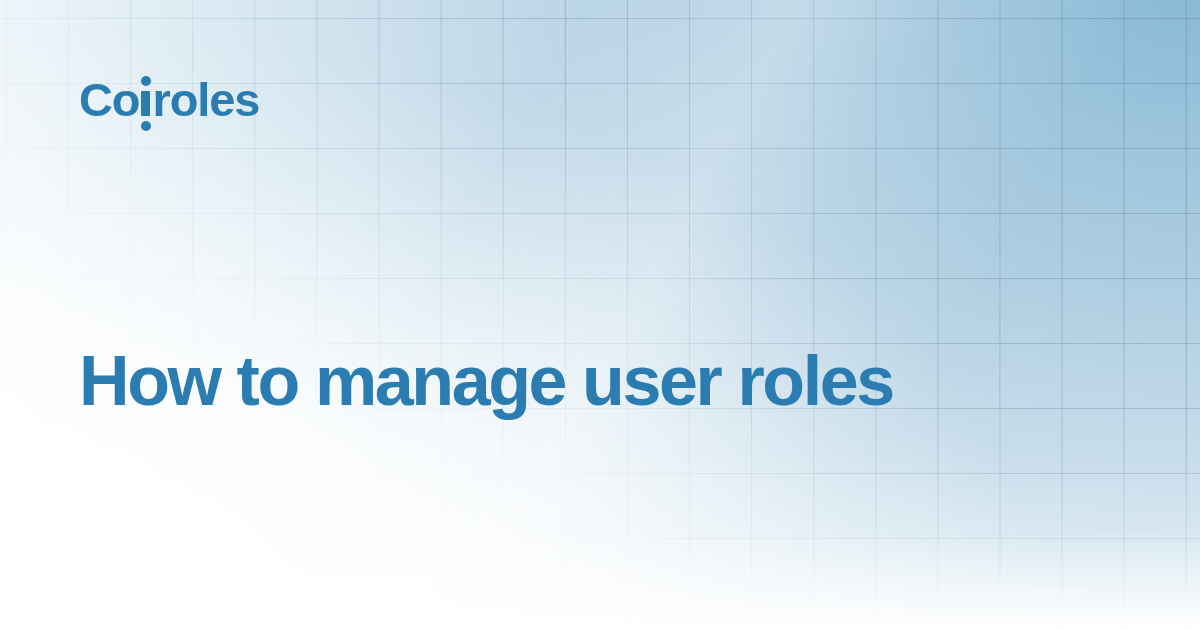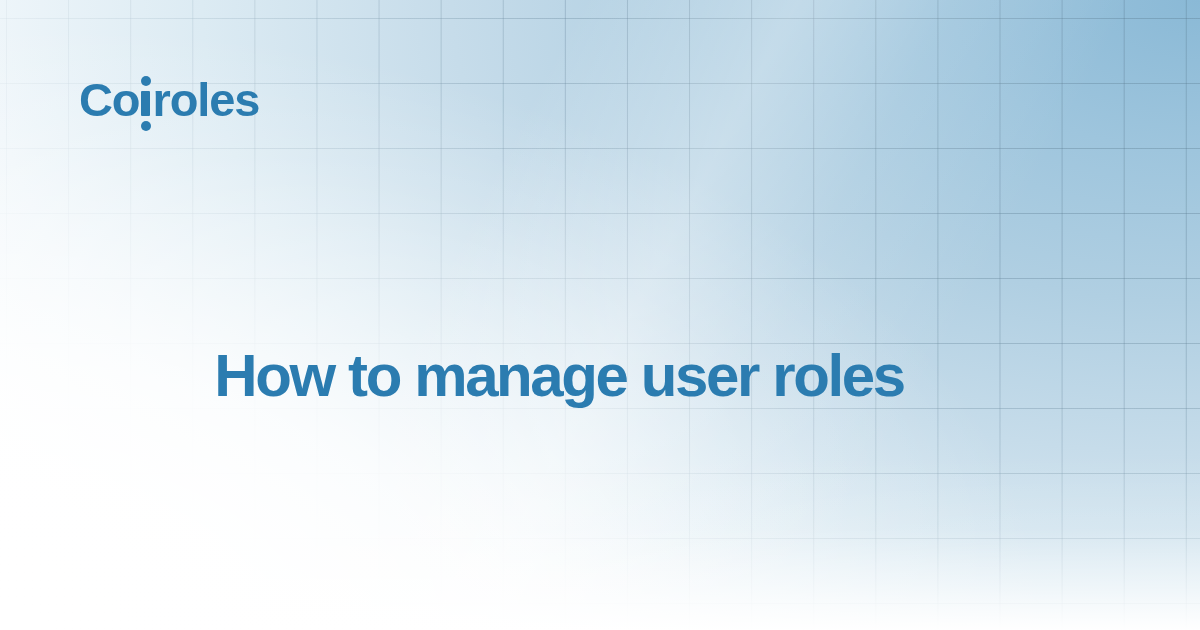--- a/index.html
+++ b/index.html
@@ -103,21 +103,20 @@
         rgba(255,255,255,0.30) 52%,
         rgba(255,255,255,0.10) 62%,
         rgba(255,255,255,0) 74%);
   }
 
   
   .content {
     position: absolute;
     inset: 0;
     z-index: 5;
-    text-align: center;
   }
 
   
   .brand {
     position: absolute;
     left: 79px;
     top: 76px;
     display: flex;
     align-items: baseline;
     line-height: 1;
@@ -169,21 +168,21 @@
   }
 
   
   .headline {
     position: absolute;
     left: 79px;
     top: 345px;
     width: 960px;
     margin: 0;
     font-family: "Liberation Sans", sans-serif;
-    font-size: 60px;
+    font-size: 70px;
     font-weight: 700;
     line-height: 1.04;
     letter-spacing: -2.4px;
     color: #2b7cb0;
   }
 </style>
 </head>
 <body>
 
 <div class="og-card">

